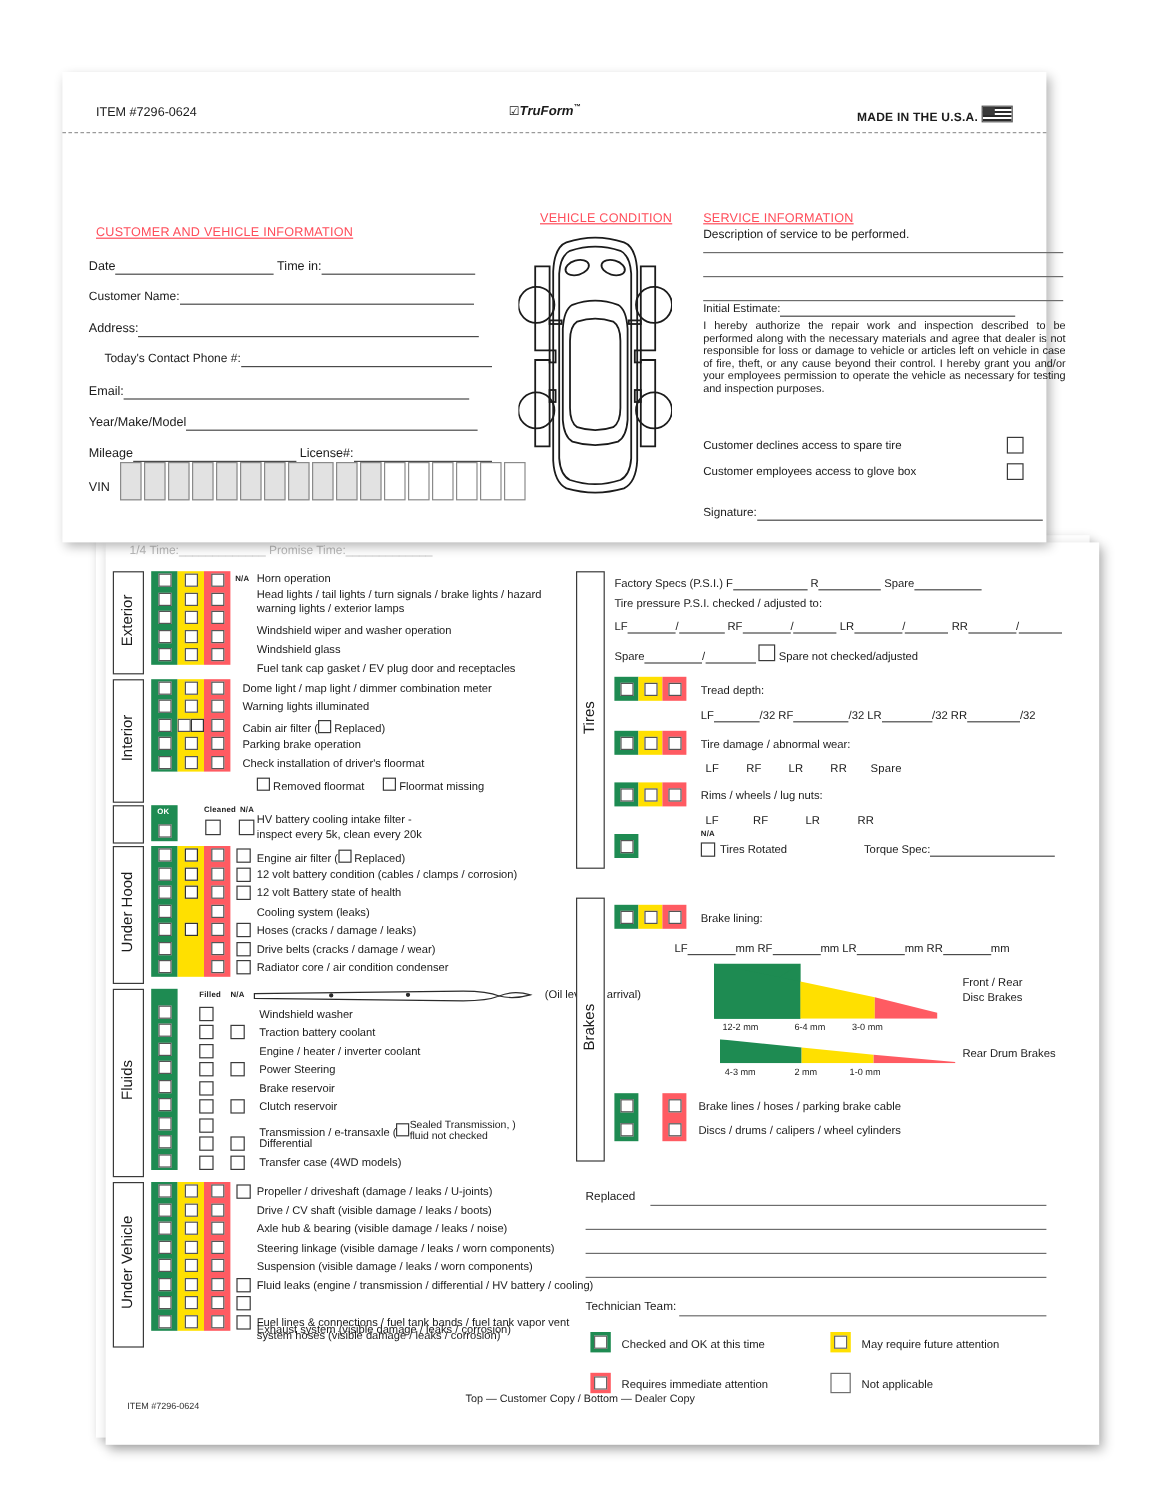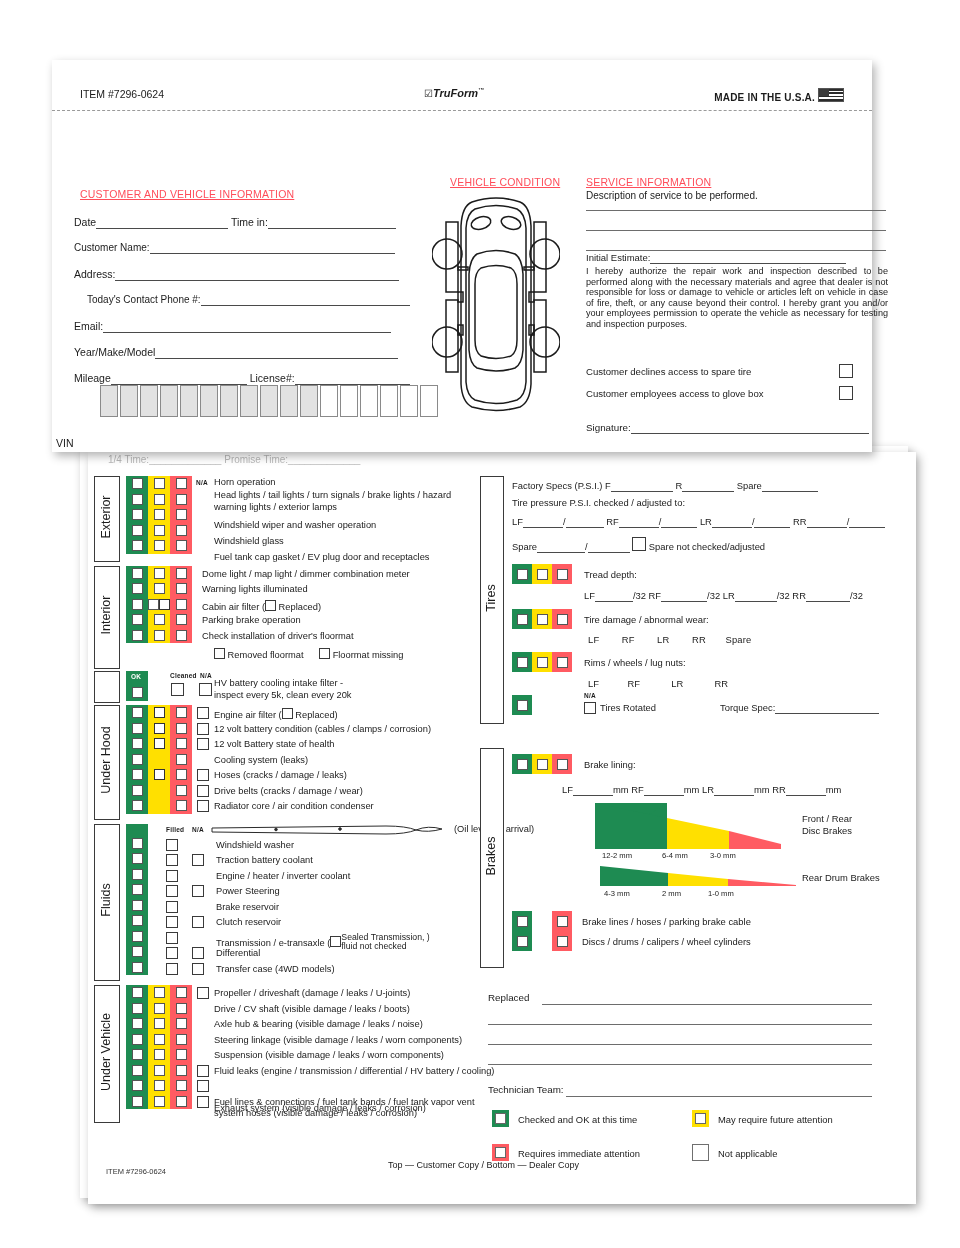--- a/index.html
+++ b/index.html
@@ -626,21 +626,21 @@
       <div id="front-fields">
           <div class="t" style="left: 22px; top: 156px; font-size: 10.5px;">Date<span style="display:inline-block;width:132px;border-bottom:1px solid #4a4a4a;">&nbsp;</span> Time in:<span style="display:inline-block;width:128px;border-bottom:1px solid #4a4a4a;">&nbsp;</span></div>
           <div class="t" style="left: 22px; top: 182px; font-size: 10px;">Customer Name:<span style="display:inline-block;width:245px;border-bottom:1px solid #4a4a4a;">&nbsp;</span></div>
           <div class="t" style="left: 22px; top: 208px; font-size: 10.5px;">Address:<span style="display:inline-block;width:284px;border-bottom:1px solid #4a4a4a;">&nbsp;</span></div>
           <div class="t" style="left: 22px; top: 234px; font-size: 10px; margin-left: 13px;">Today's Contact Phone #:<span style="display:inline-block;width:209px;border-bottom:1px solid #4a4a4a;">&nbsp;</span></div>
           <div class="t" style="left: 22px; top: 260px; font-size: 10.5px;">Email:<span style="display:inline-block;width:288px;border-bottom:1px solid #4a4a4a;">&nbsp;</span></div>
           <div class="t" style="left: 22px; top: 286px; font-size: 10.5px;">Year/Make/Model<span style="display:inline-block;width:243px;border-bottom:1px solid #4a4a4a;">&nbsp;</span></div>
           <div class="t" style="left: 22px; top: 312px; font-size: 10.5px;">Mileage<span style="display:inline-block;width:136px;border-bottom:1px solid #4a4a4a;">&nbsp;</span> License#:<span style="display:inline-block;width:115px;border-bottom:1px solid #4a4a4a;">&nbsp;</span></div>
         </div>
 
-      <div class="t" style="left:4px;top:340px;font-size:10.5px;margin-top:37px;">VIN</div>
+      <div class="t" style="left:22px;top:340px;font-size:10.5px;">VIN</div>
       <div class="vinrow" id="vin-row" style="left:48px;top:325px;">
           <div class="vinbox"></div>
           <div class="vinbox"></div>
           <div class="vinbox"></div>
           <div class="vinbox"></div>
           <div class="vinbox"></div>
           <div class="vinbox"></div>
           <div class="vinbox"></div>
           <div class="vinbox"></div>
           <div class="vinbox"></div>

